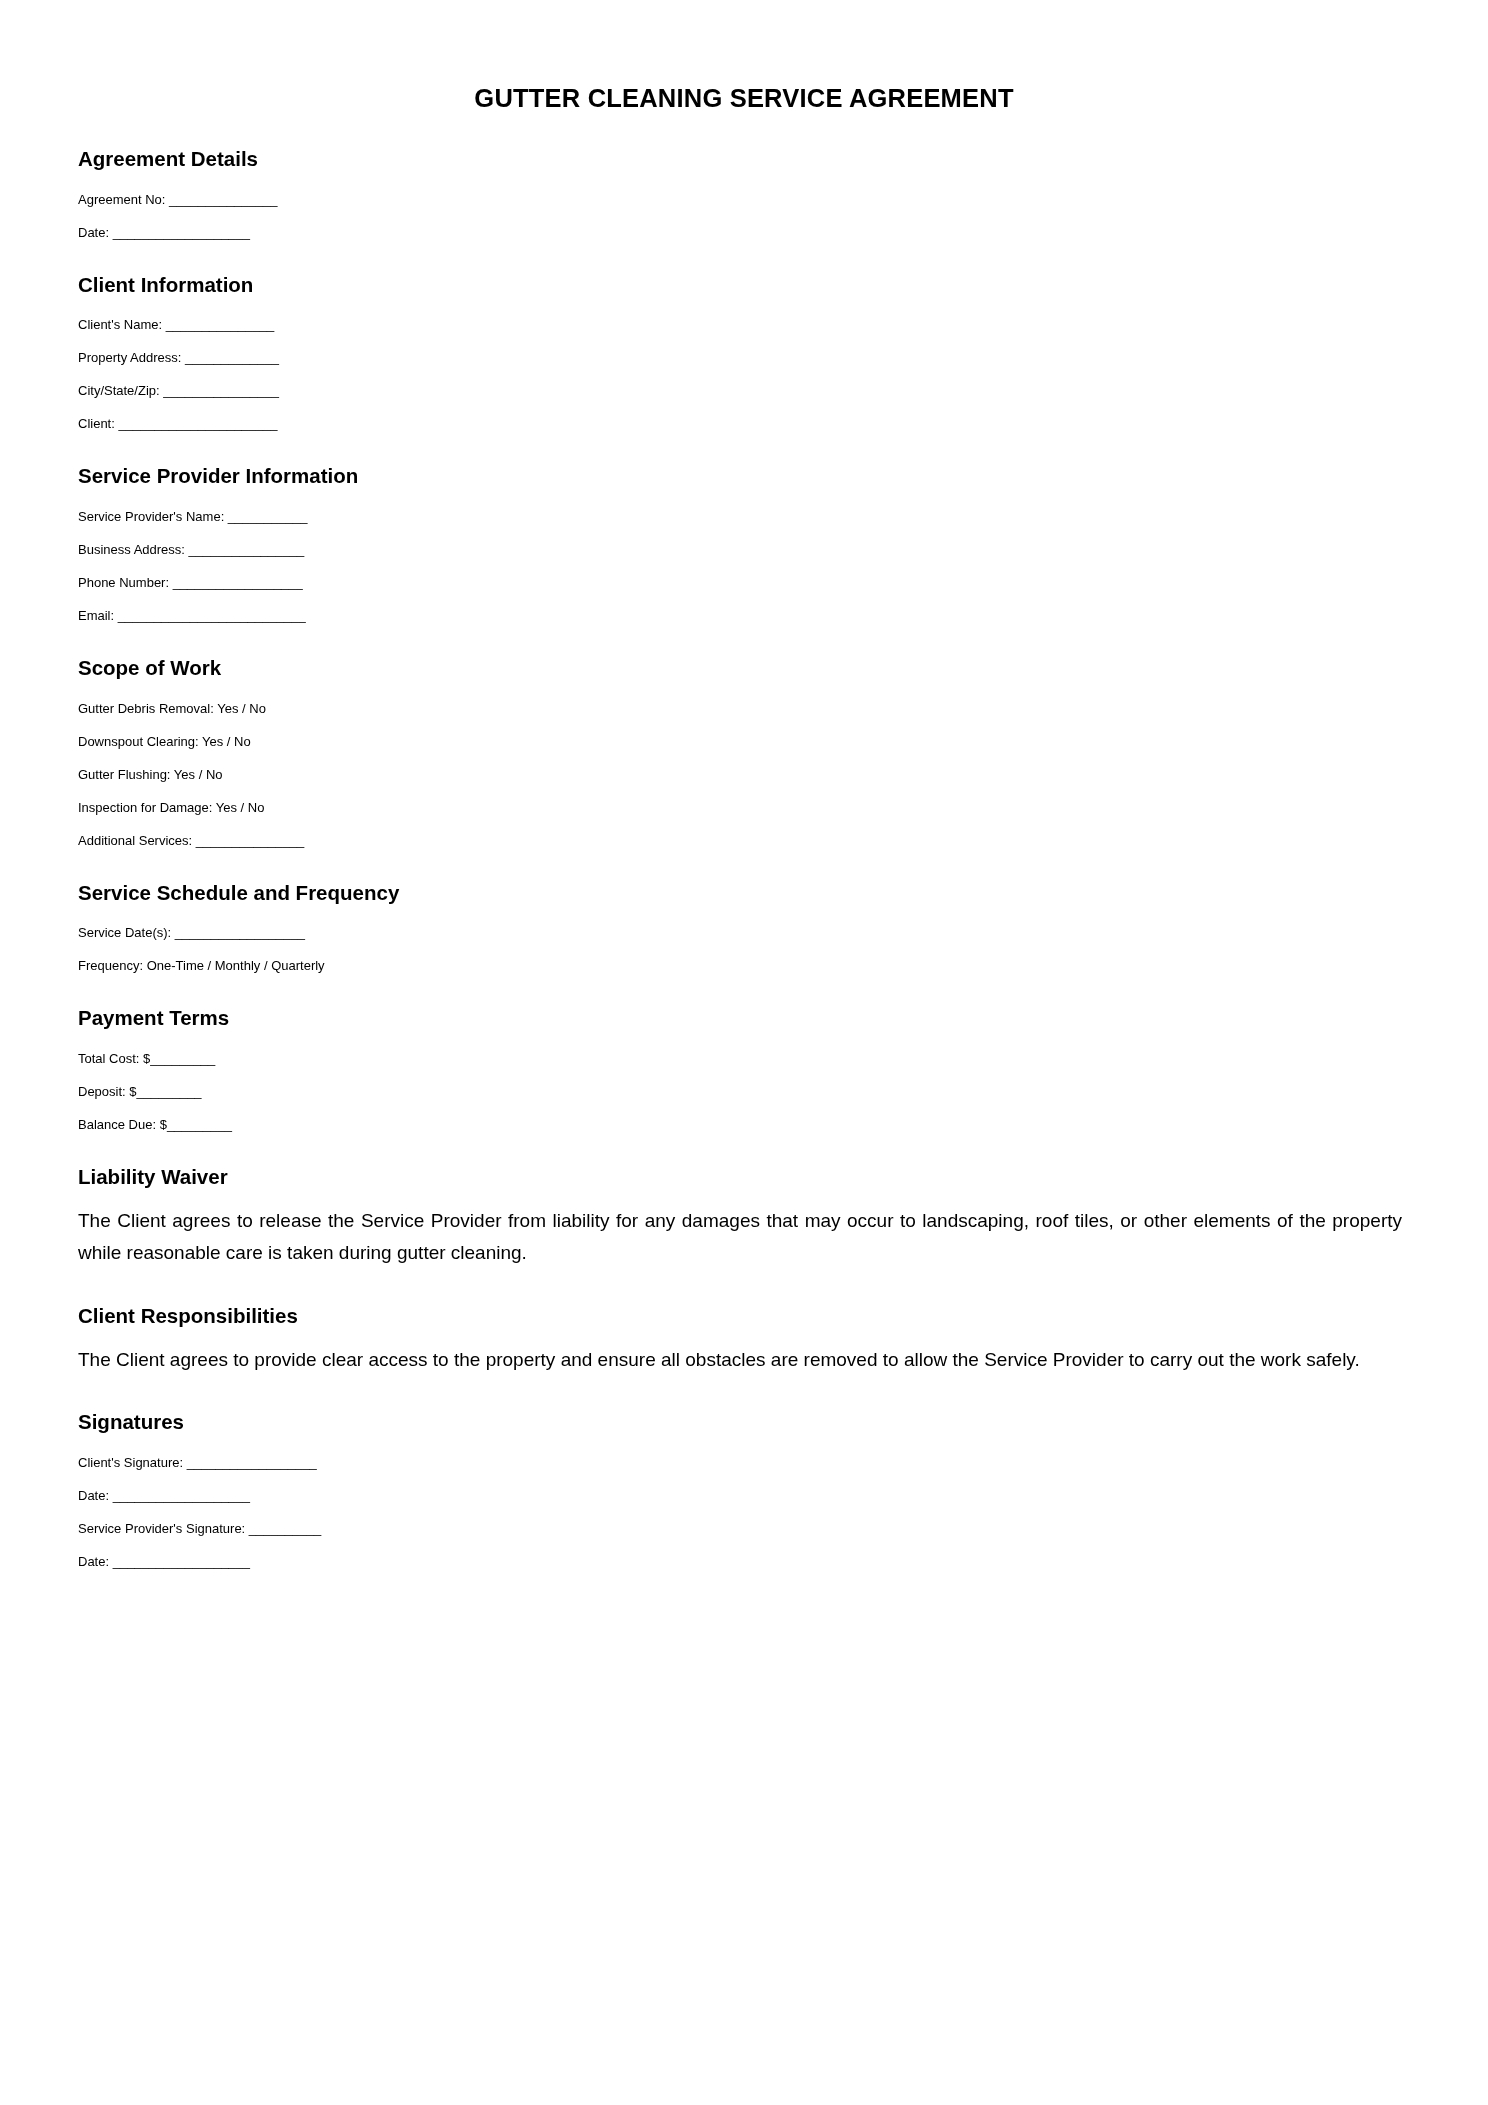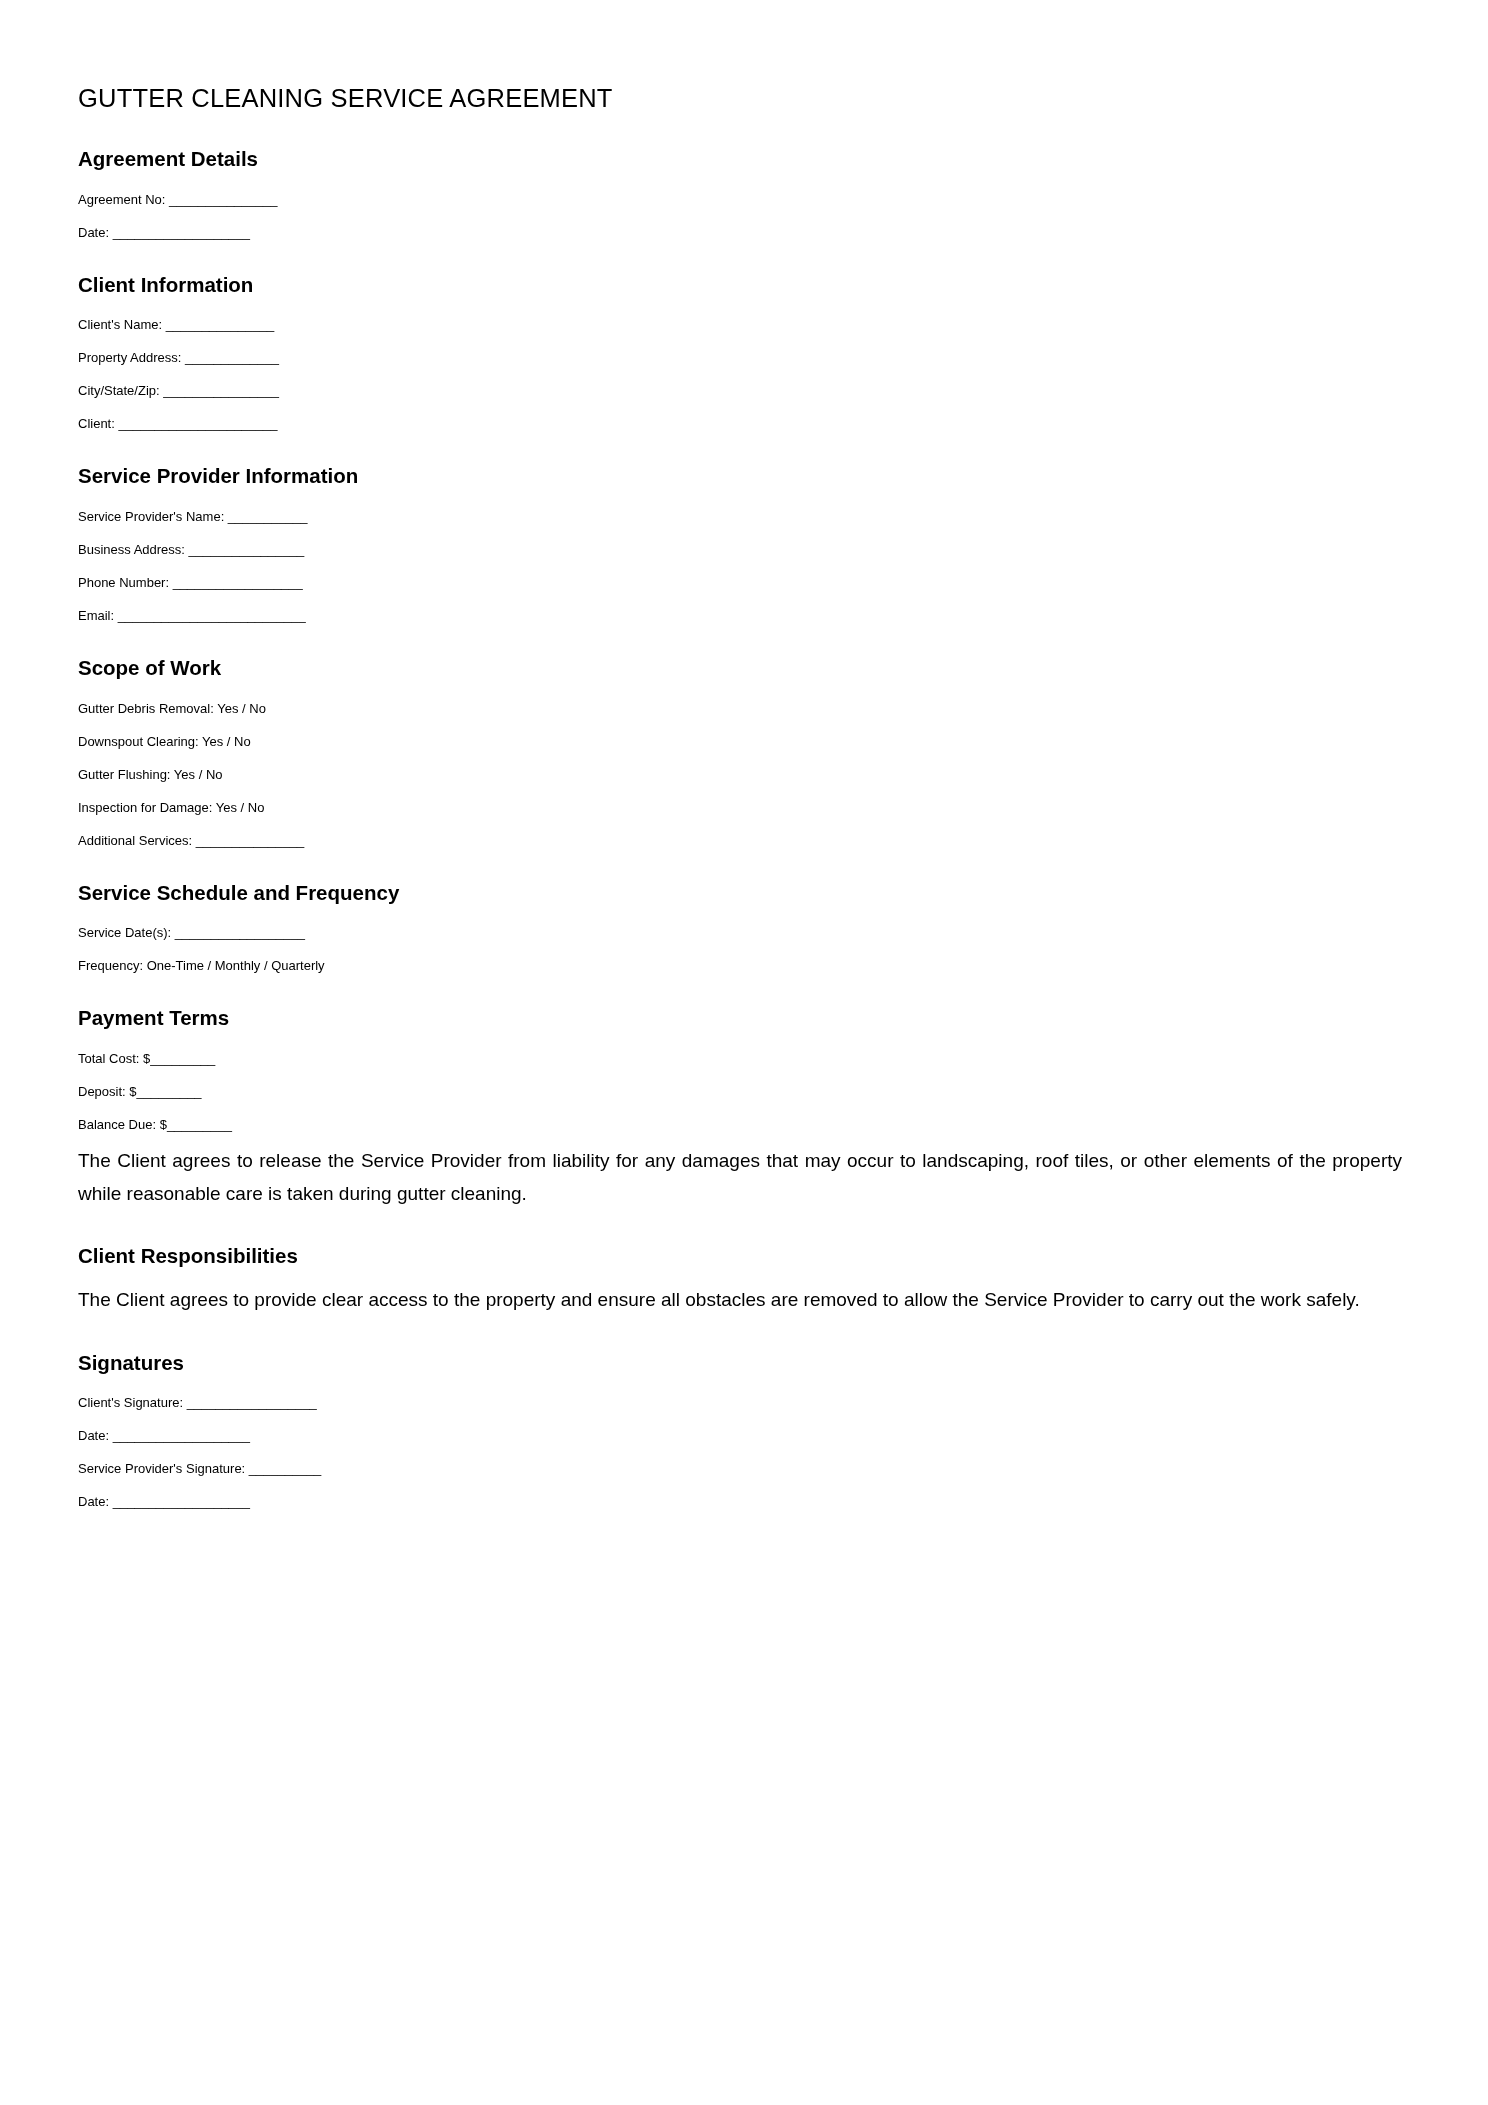--- a/index.html
+++ b/index.html
@@ -17,23 +17,23 @@
     background: #ffffff;
     box-sizing: border-box;
     padding: 0;
     position: relative;
     overflow: hidden;
   }
   .content {
     padding: 72px 78px 0 78px;
   }
   .doc-title {
-    text-align: left;
+    text-align: center;
     font-size: 25.5px;
-    font-weight: normal;
+    font-weight: bold;
     letter-spacing: 0.2px;
     margin: 0 0 0 0;
     padding-top: 12px;
   }
   .section {
     margin-top: 0;
   }
   .section-heading {
     font-size: 20.5px;
     font-weight: bold;
@@ -100,20 +100,21 @@
     </div>
 
     <div class="section">
       <div class="section-heading">Payment Terms</div>
       <div class="field-line">Total Cost: $_________</div>
       <div class="field-line">Deposit: $_________</div>
       <div class="field-line">Balance Due: $_________</div>
     </div>
 
     <div class="section">
+      <div class="section-heading">Liability Waiver</div>
       <div class="para">The Client agrees to release the Service Provider from liability for any damages that may occur to landscaping, roof tiles, or other elements of the property while reasonable care is taken during gutter cleaning.</div>
     </div>
 
     <div class="section">
       <div class="section-heading">Client Responsibilities</div>
       <div class="para">The Client agrees to provide clear access to the property and ensure all obstacles are removed to allow the Service Provider to carry out the work safely.</div>
     </div>
 
     <div class="section">
       <div class="section-heading">Signatures</div>

